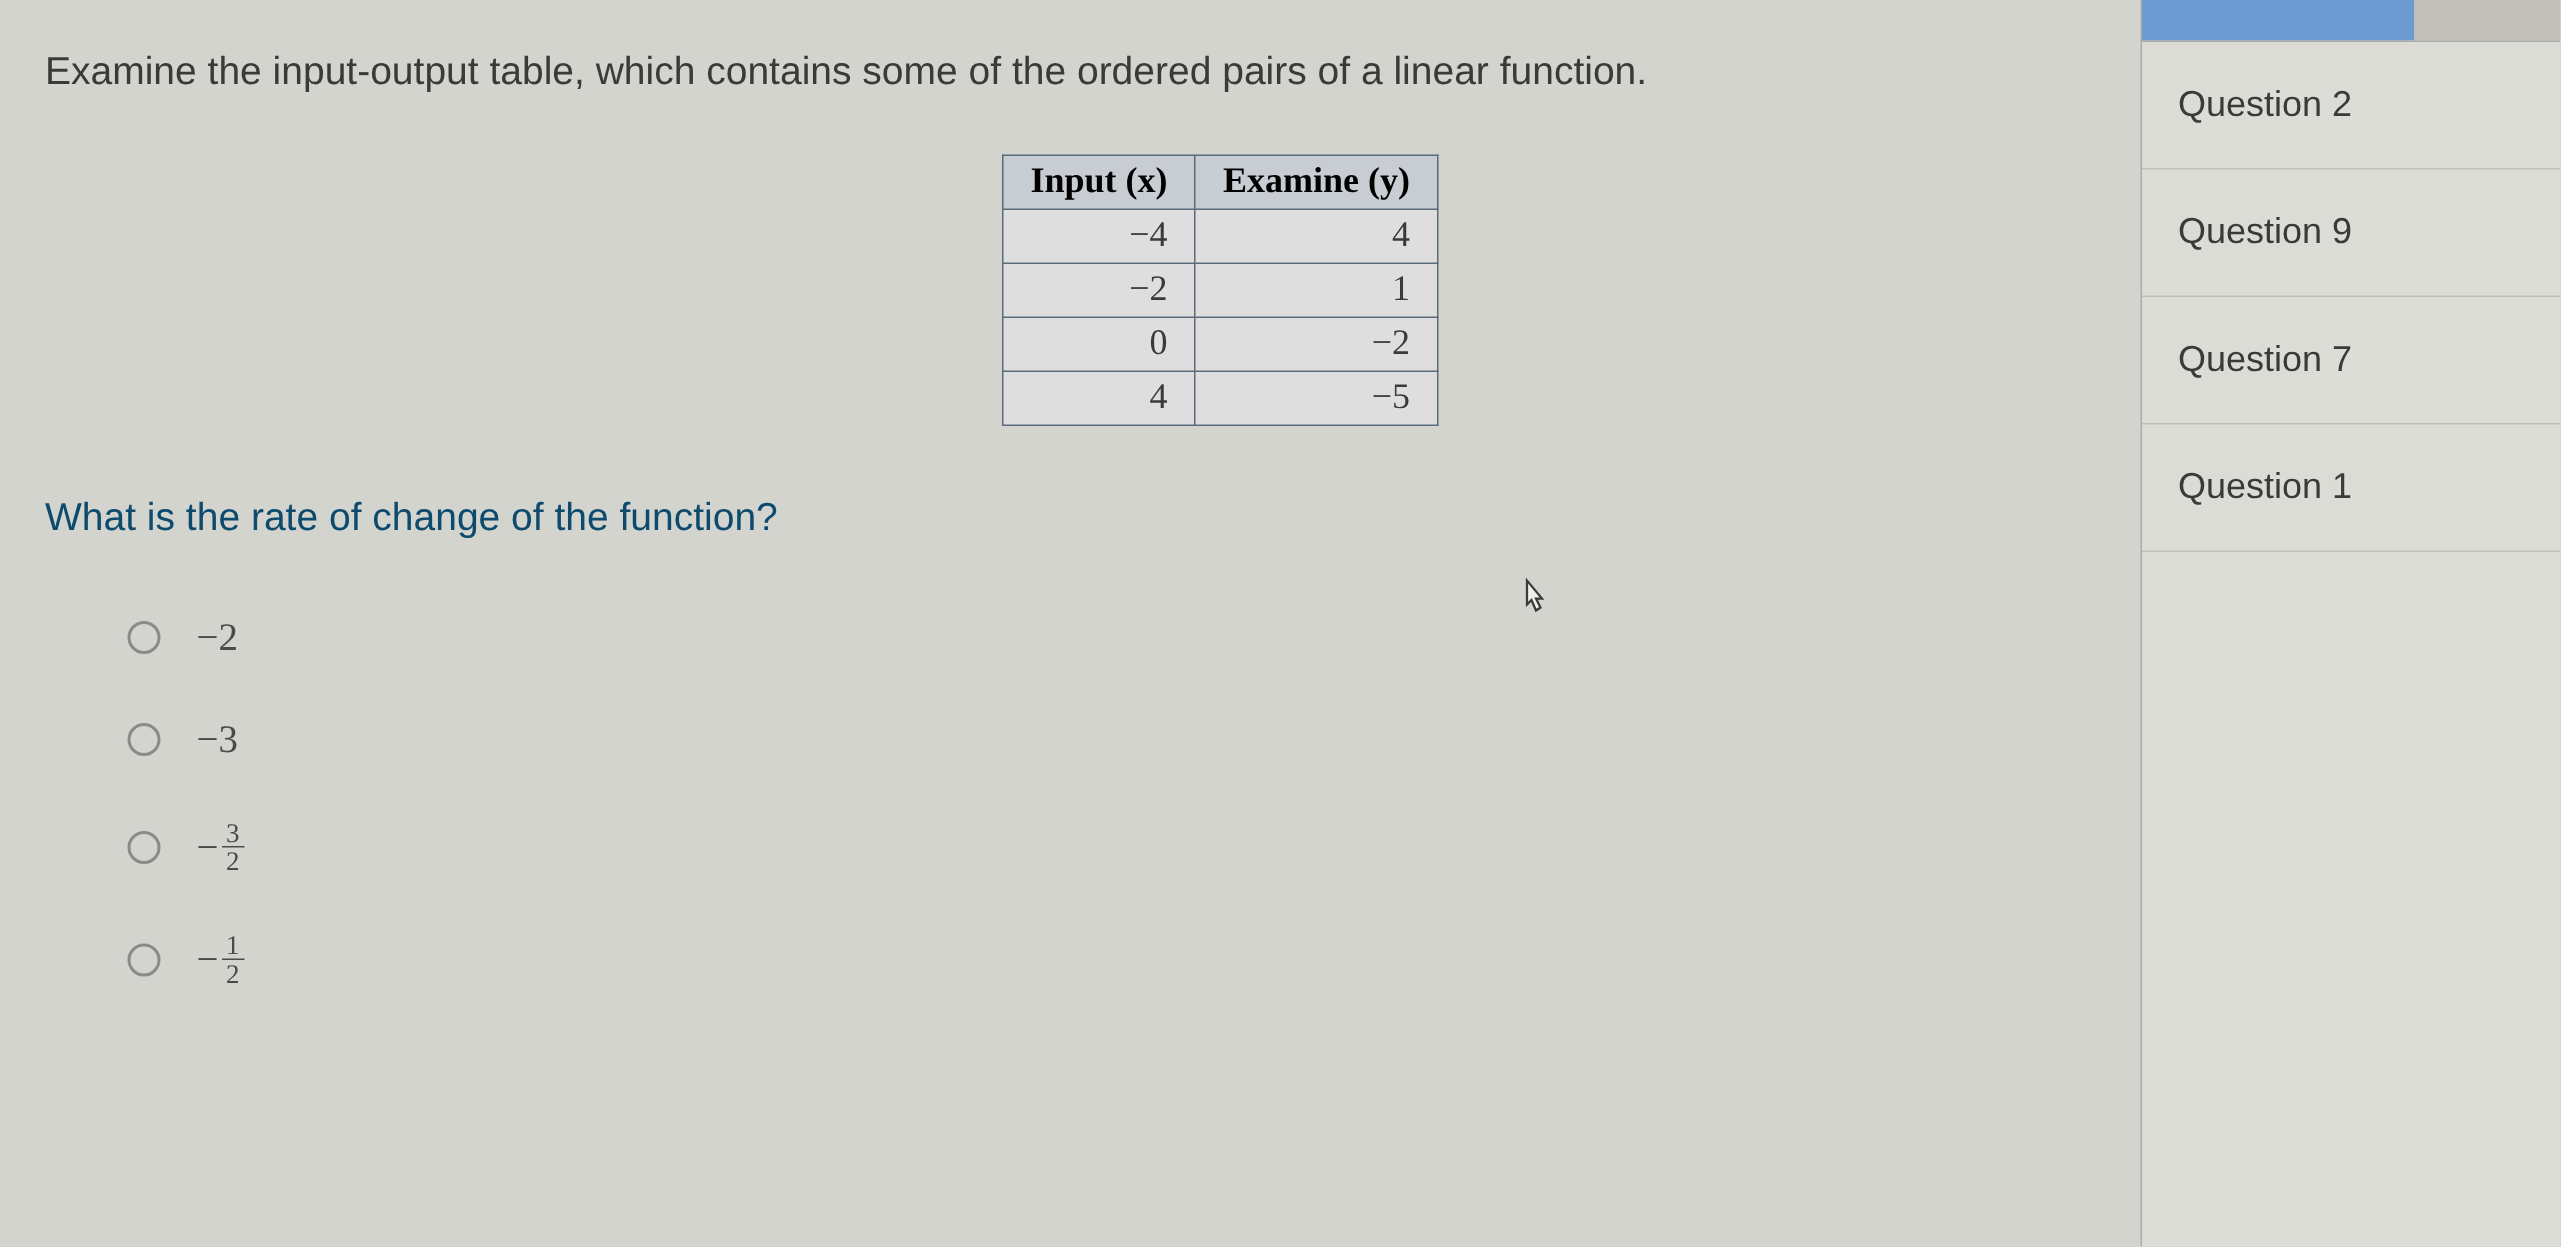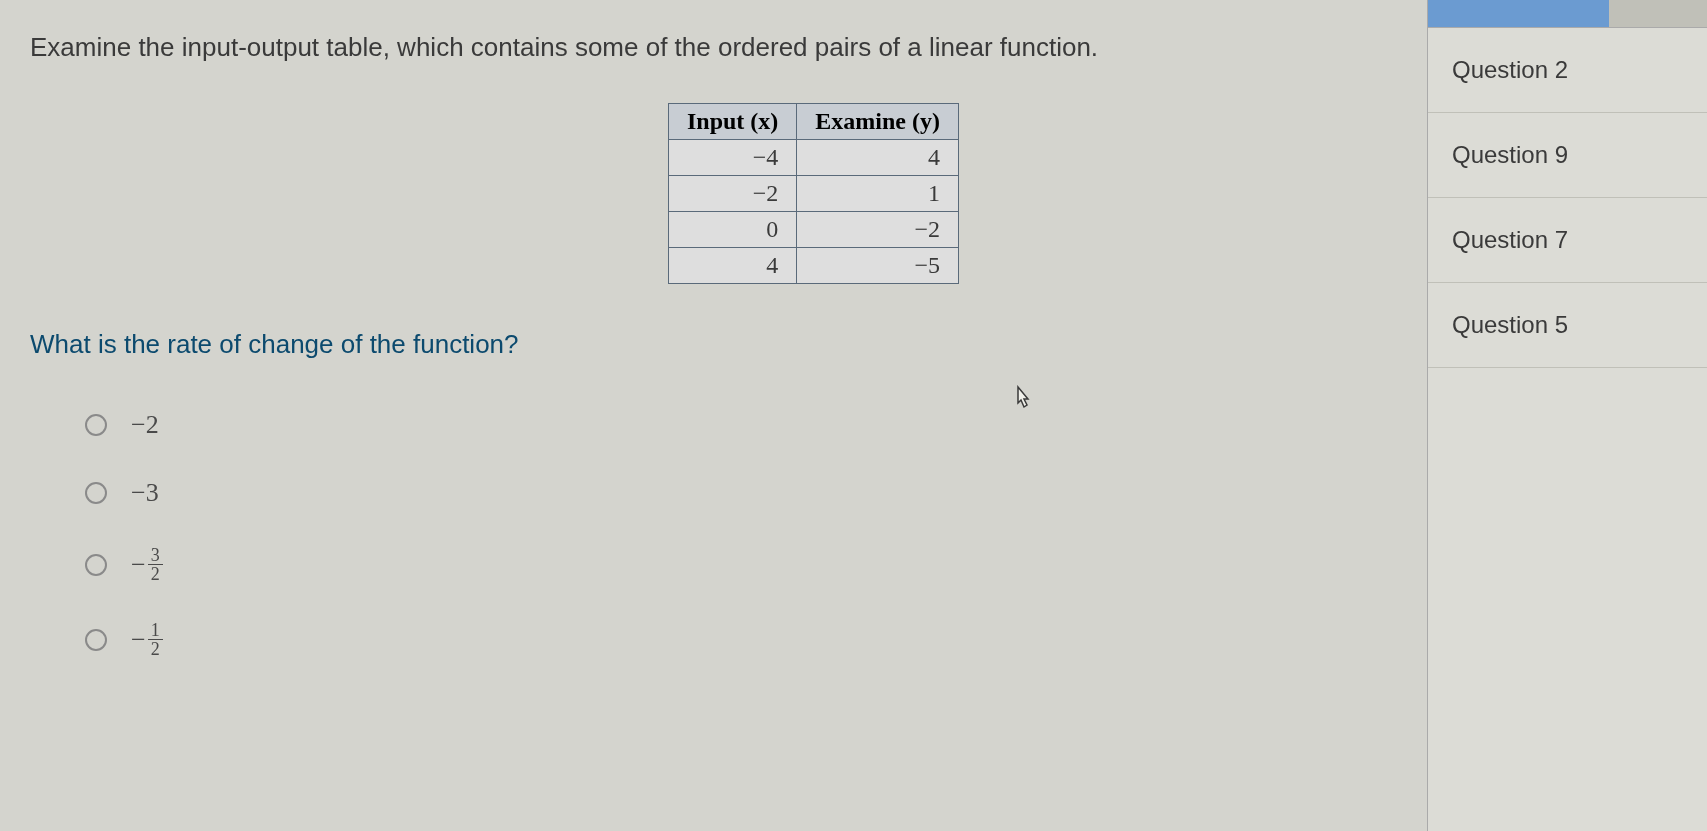--- a/index.html
+++ b/index.html
@@ -204,15 +204,15 @@
   <div class="sidebar-item">
     <span>Question 2</span>
   </div>
   <div class="sidebar-item">
     <span>Question 9</span>
   </div>
   <div class="sidebar-item">
     <span>Question 7</span>
   </div>
   <div class="sidebar-item">
-    <span>Question 5</span>
+    <span>Question 1</span>
   </div>
 </div>
 
 </body></html>

